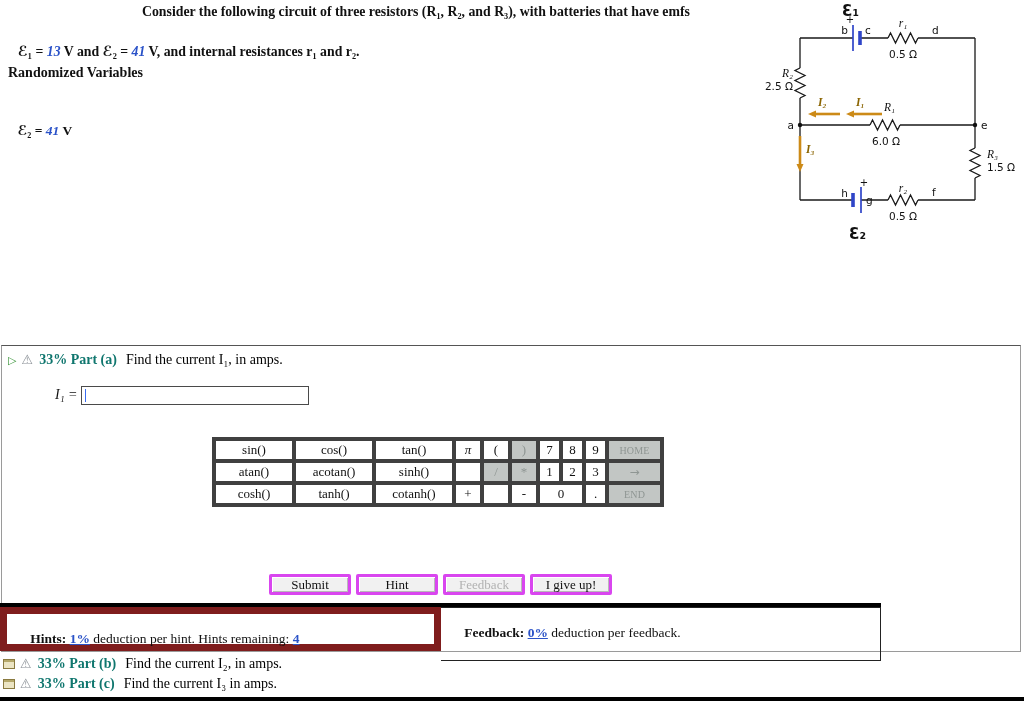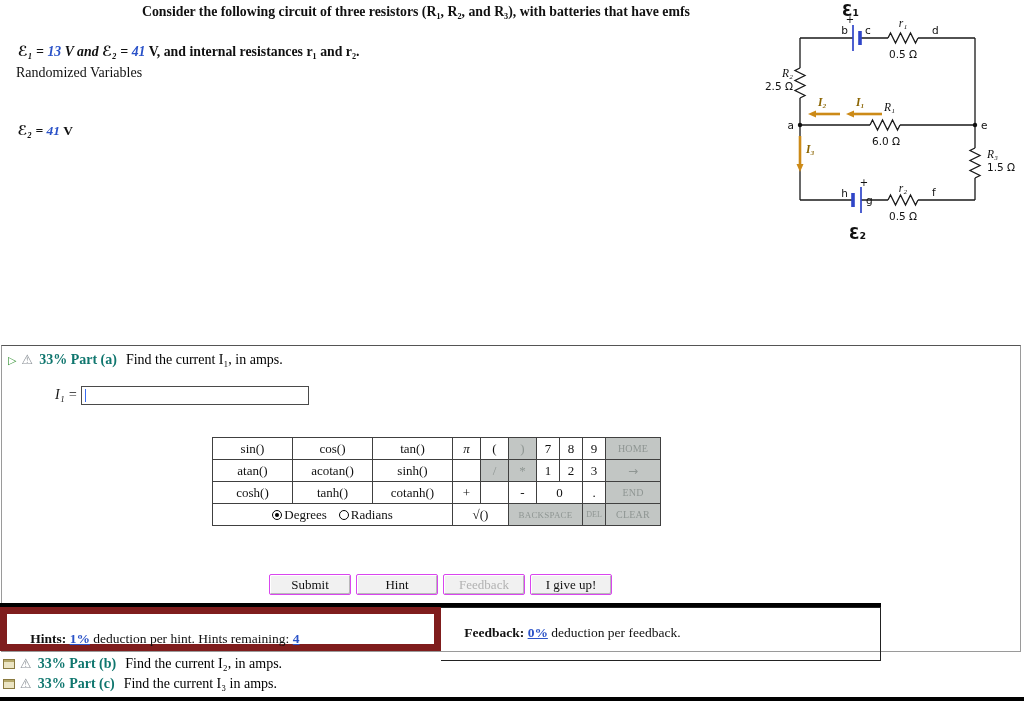--- a/index.html
+++ b/index.html
@@ -4,23 +4,23 @@
 <style>
   * { box-sizing: border-box; margin: 0; padding: 0; }
   html,body { width: 1024px; height: 706px; background: #fff;
     font-family: "Liberation Serif", "DejaVu Serif", serif; color: #111; }
   .page { position: relative; width: 1024px; height: 706px; overflow: hidden; }
   .compose { white-space: pre-wrap; }
 
   
   .prob-line1 { position: absolute; left: 142px; top: 4px; font-size: 13.8px; font-weight: bold; }
   .prob-line2 { position: absolute; left: 4px; top: 27px; font-size: 13.8px; font-weight: bold; }
-  .script { font-family: "Liberation Serif", "DejaVu Sans", serif; font-style: italic; }
+  .script { font-family: "Liberation Serif", "DejaVu Sans", serif; }
   .em-val { color: #2a52c8; font-style: italic; }
-  .rand-head { position: absolute; left: 16px; top: 65px; font-size: 14px; font-weight: normal; }
+  .rand-head { position: absolute; left: 8px; top: 65px; font-size: 14px; font-weight: bold; }
   .var-line { position: absolute; left: 4px; font-size: 13.5px; font-weight: bold; }
 
   
   .circuit { position: absolute; left: 760px; top: 0; }
   .wire { stroke: #1a1a1a; stroke-width: 1.3; fill: none; }
   .amber { stroke: #cc8a17; fill: none; stroke-width: 2.6; }
   .amber-head { fill: #cc8a17; stroke: none; }
   .svg-sans { font-family: "DejaVu Sans", "Liberation Sans", sans-serif; font-size: 10.5px; fill: #111; }
   .svg-big { font-family: "DejaVu Sans", "Liberation Sans", sans-serif; font-size: 15px; font-weight: bold; fill: #111; }
   .svg-it { font-family: "Liberation Serif", serif; font-style: italic; font-size: 11.5px; fill: #111; }
@@ -39,39 +39,39 @@
   .pa-input { position: absolute; left: 53px; top: 40px; font-size: 14px; }
   .in-label { font-style: italic; }
   .input-wrap { position: relative; display: inline-block; vertical-align: middle; }
   .ans-input { width: 228px; height: 19px; border: 1px solid #4a4a4a; background: #fff;
     font: 14px "Liberation Serif", serif; padding: 0 3px; outline: none; }
   .caret { position: absolute; left: 4px; top: 3px; width: 1.5px; height: 13px; background: #3a6df0; }
 
   
   .kp-wrap { position: absolute; left: 210px; top: 91px; }
   table.kp { border-collapse: collapse; table-layout: fixed; }
-  .kp td { border: 1px solid #404040; height: 22px; text-align: center; vertical-align: middle;
+  .kp td { border: 4px solid #404040; height: 22px; text-align: center; vertical-align: middle;
     font-size: 13px; background: #fff; overflow: hidden; }
   .kp td.dis { background: #c2c6c4; color: #8f9693; }
   .kp td.fz10 { font-size: 10px; letter-spacing: 0.2px; margin-left: 35px; }
   .kp td.bks { font-size: 9px; letter-spacing: 0.2px; }
   .kp td.del { font-size: 8px; }
   .kp td.arrow { font-size: 12px; font-family: "DejaVu Sans", sans-serif; }
   .kp td.tiny { font-size: 9px; font-family: "DejaVu Sans", sans-serif; }
   .kp td.pi { font-style: italic; }
   .radio { display: inline-block; width: 10px; height: 10px; border: 1px solid #000;
     border-radius: 50%; vertical-align: -1px; margin-right: 2px; position: relative; background: #fff; }
   .radio.sel::after { content: ""; position: absolute; left: 2px; top: 2px; width: 4px; height: 4px;
     border-radius: 50%; background: #000; }
   .rad2 { margin-left: 12px; }
 
   
   .btn-row { position: absolute; left: 267px; top: 228px; display: flex; gap: 5px; }
   .abtn { width: 82px; height: 21px; font: 13px "Liberation Serif", serif; color: #111;
-    background: #f1f1f1; border: 1px solid #d946ef; border-radius: 2px;
+    background: #f1f1f1; border: 3px solid #d946ef; border-radius: 2px;
     box-shadow: inset 1px 1px 0 #ffffff, inset -1px -1px 0 #b9b9b9; cursor: pointer; }
   .abtn.disabled { color: #b2b2b2; }
 
   
   .thick-line { position: absolute; left: -2px; top: 257px; width: 881px; height: 4px; background: #000; }
   .meta-left { position: absolute; left: -2px; top: 261px; width: 441px; height: 44px;
     border: 7px solid #7f1d1d; padding: 1px 3px; font-size: 13.5px; }
   .meta-right { position: absolute; left: 439px; top: 261px; width: 440px; height: 54px;
     border: 1px solid #222; border-left: none; padding: 1px 3px; font-size: 13.5px; }
   .blue-link { color: #2a52c8; text-decoration: underline; font-weight: bold; }
@@ -202,29 +202,20 @@
           <td>cosh()</td>
           <td>tanh()</td>
           <td>cotanh()</td>
           <td>+</td>
           <td></td>
           <td>-</td>
           <td colspan="2">0</td>
           <td>.</td>
           <td class="dis fz10">END</td>
         </tr>
-        <tr>
-          <td colspan="3">
-            <span class="radio sel"></span><span>Degrees</span><span class="radio rad2"></span><span>Radians</span>
-          </td>
-          <td colspan="2">√()</td>
-          <td colspan="3" class="dis bks">BACKSPACE</td>
-          <td class="dis del">DEL</td>
-          <td class="dis fz10">CLEAR</td>
-        </tr>
       </tbody>
         </table>
     </div>
 
     <div class="btn-row">
       <button class="abtn">Submit</button>
       <button class="abtn">Hint</button>
       <button class="abtn disabled">Feedback</button>
       <button class="abtn">I give up!</button>
     </div>

